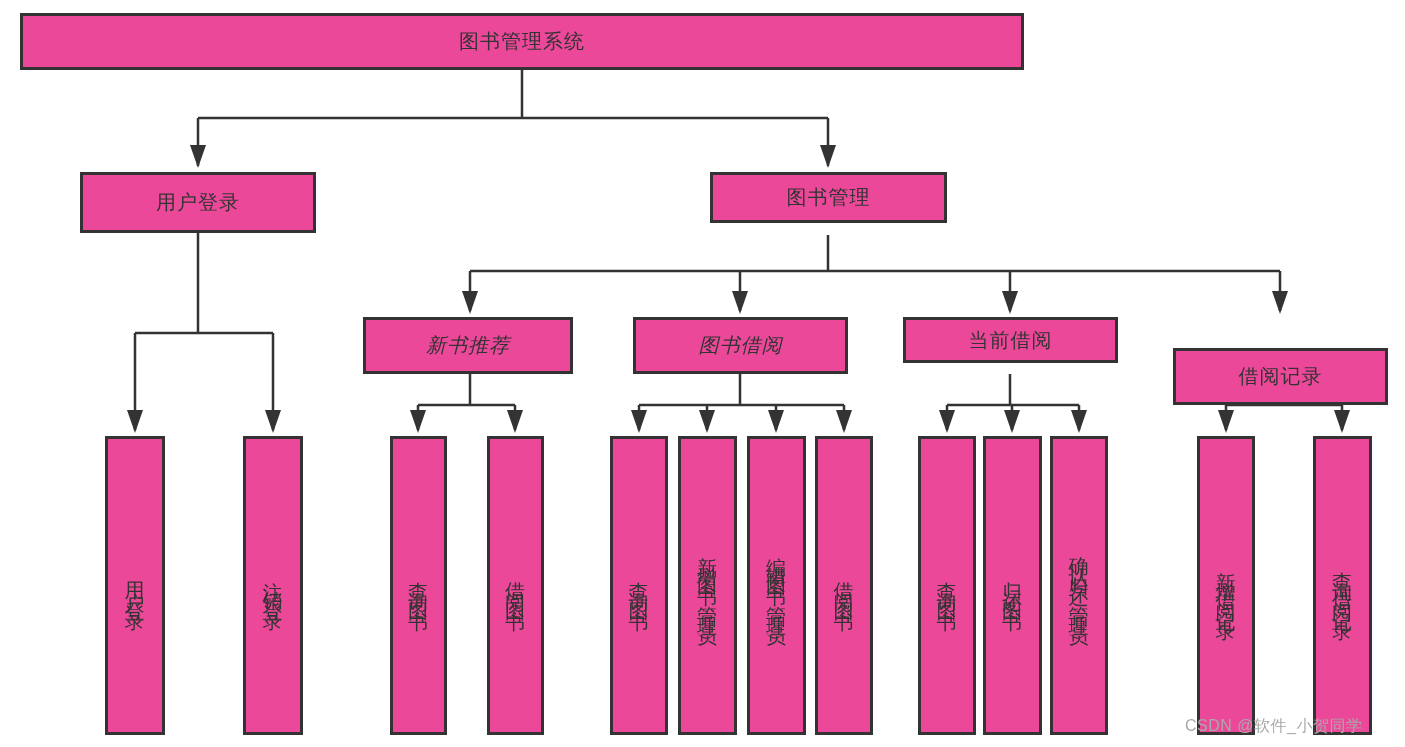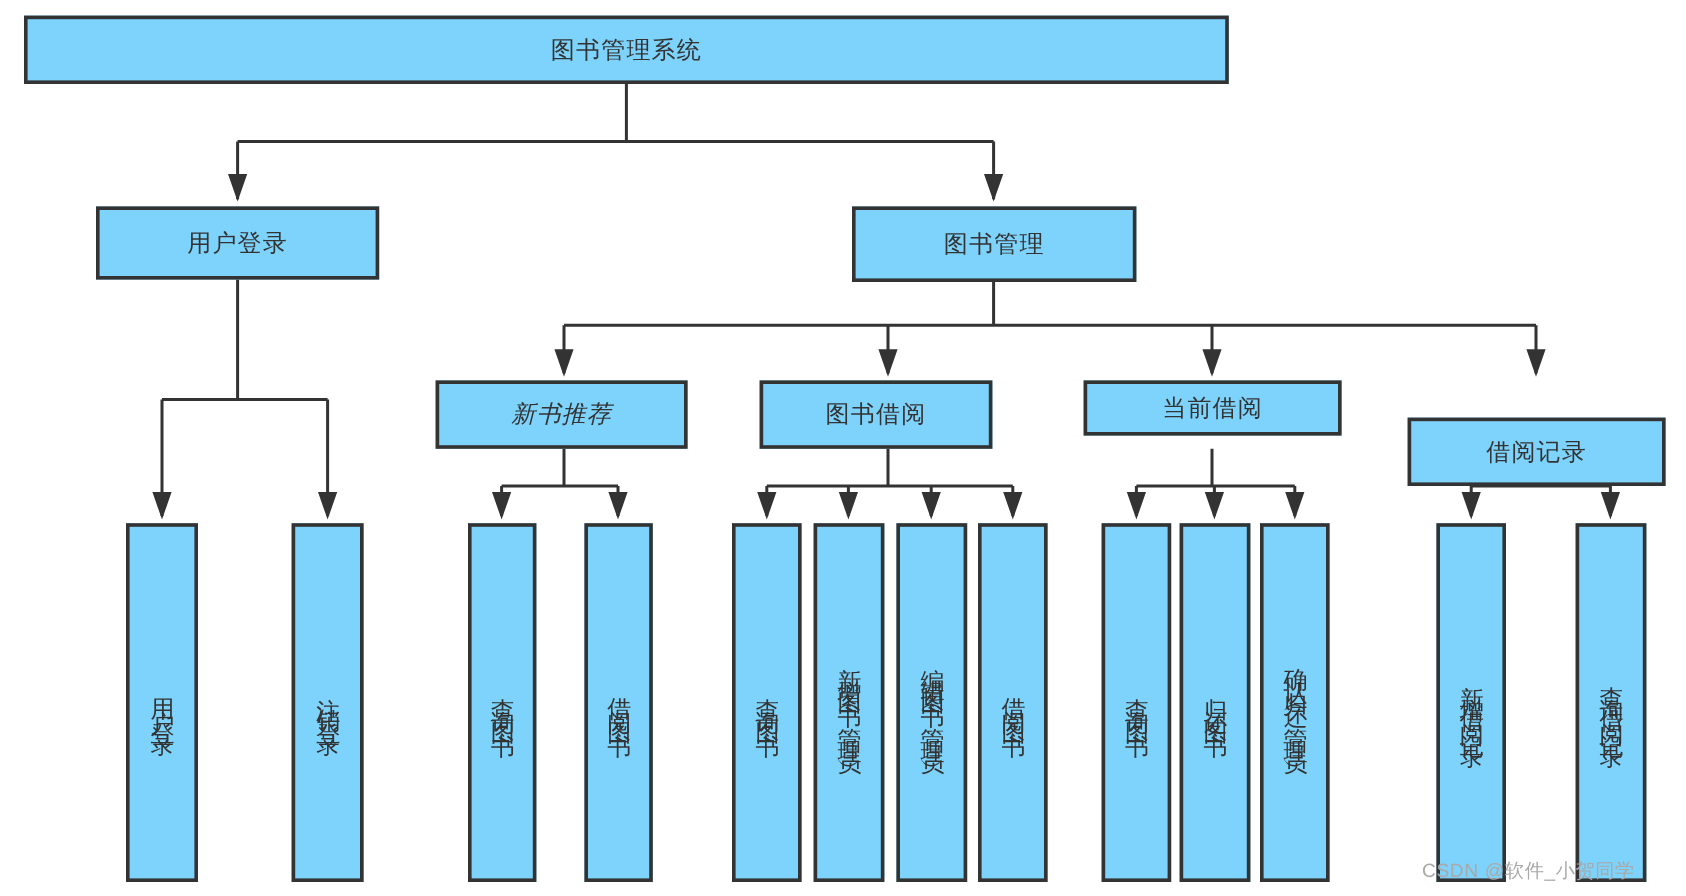--- a/index.html
+++ b/index.html
@@ -3,21 +3,21 @@
 <meta charset="utf-8">
 <style>
   :root{
     --line:#333333; --text:#333333; --watermark:#a9a9a9; --bg:#ffffff;
   }
   html,body{margin:0;padding:0;background:var(--bg);}
   body{font-family:"Liberation Sans","DejaVu Sans",sans-serif;color:var(--text);}
   .canvas{position:relative;width:1405px;height:747px;background:var(--bg);overflow:hidden;}
   .connectors{position:absolute;left:0;top:0;width:1405px;height:747px;pointer-events:none;}
   .box{
-    position:absolute;box-sizing:border-box;background:#7dd3fc;
+    position:absolute;box-sizing:border-box;background:#ec4899;
     border:3px solid var(--line);display:flex;align-items:center;justify-content:center;
   }
   .hbox{font-size:20px;letter-spacing:1px;}
   .vbox{font-size:20px;}
   .vlabel{
     writing-mode:vertical-rl;text-orientation:mixed;
     letter-spacing:10px;line-height:1.2;white-space:nowrap;
   }
   .watermark{
     position:absolute;left:1185px;top:716px;font-size:16px;
@@ -49,28 +49,28 @@
              M1218 410 L1234 410 L1226 433 Z  M1334 410 L1350 410 L1342 433 Z"></path>
   </svg>
 
   <div class="box hbox" style="left:20px;top:13px;width:1004px;height:57px;">
     <span>图书管理系统</span>
   </div>
 
   <div class="box hbox" style="left:80px;top:172px;width:236px;height:61px;">
     <span>用户登录</span>
   </div>
-  <div class="box hbox" style="left:710px;top:172px;width:237px;height:63px;">
+  <div class="box hbox" style="left:710px;top:172px;width:237px;height:51px;">
     <span>图书管理</span>
   </div>
 
   <div class="box hbox" style="left:363px;top:317px;width:210px;height:57px;font-style:italic;">
     <span>新书推荐</span>
   </div>
-  <div class="box hbox" style="left:633px;top:317px;width:194px;height:57px;">
+  <div class="box hbox" style="left:633px;top:317px;width:215px;height:57px;font-style:italic;">
     <span>图书借阅</span>
   </div>
   <div class="box hbox" style="left:903px;top:317px;width:215px;height:46px;">
     <span>当前借阅</span>
   </div>
   <div class="box hbox" style="left:1173px;top:317px;width:215px;height:57px;margin-top:31px;">
     <span>借阅记录</span>
   </div>
 
   <div class="box vbox" style="left:105px;top:436px;width:60px;height:299px;">

